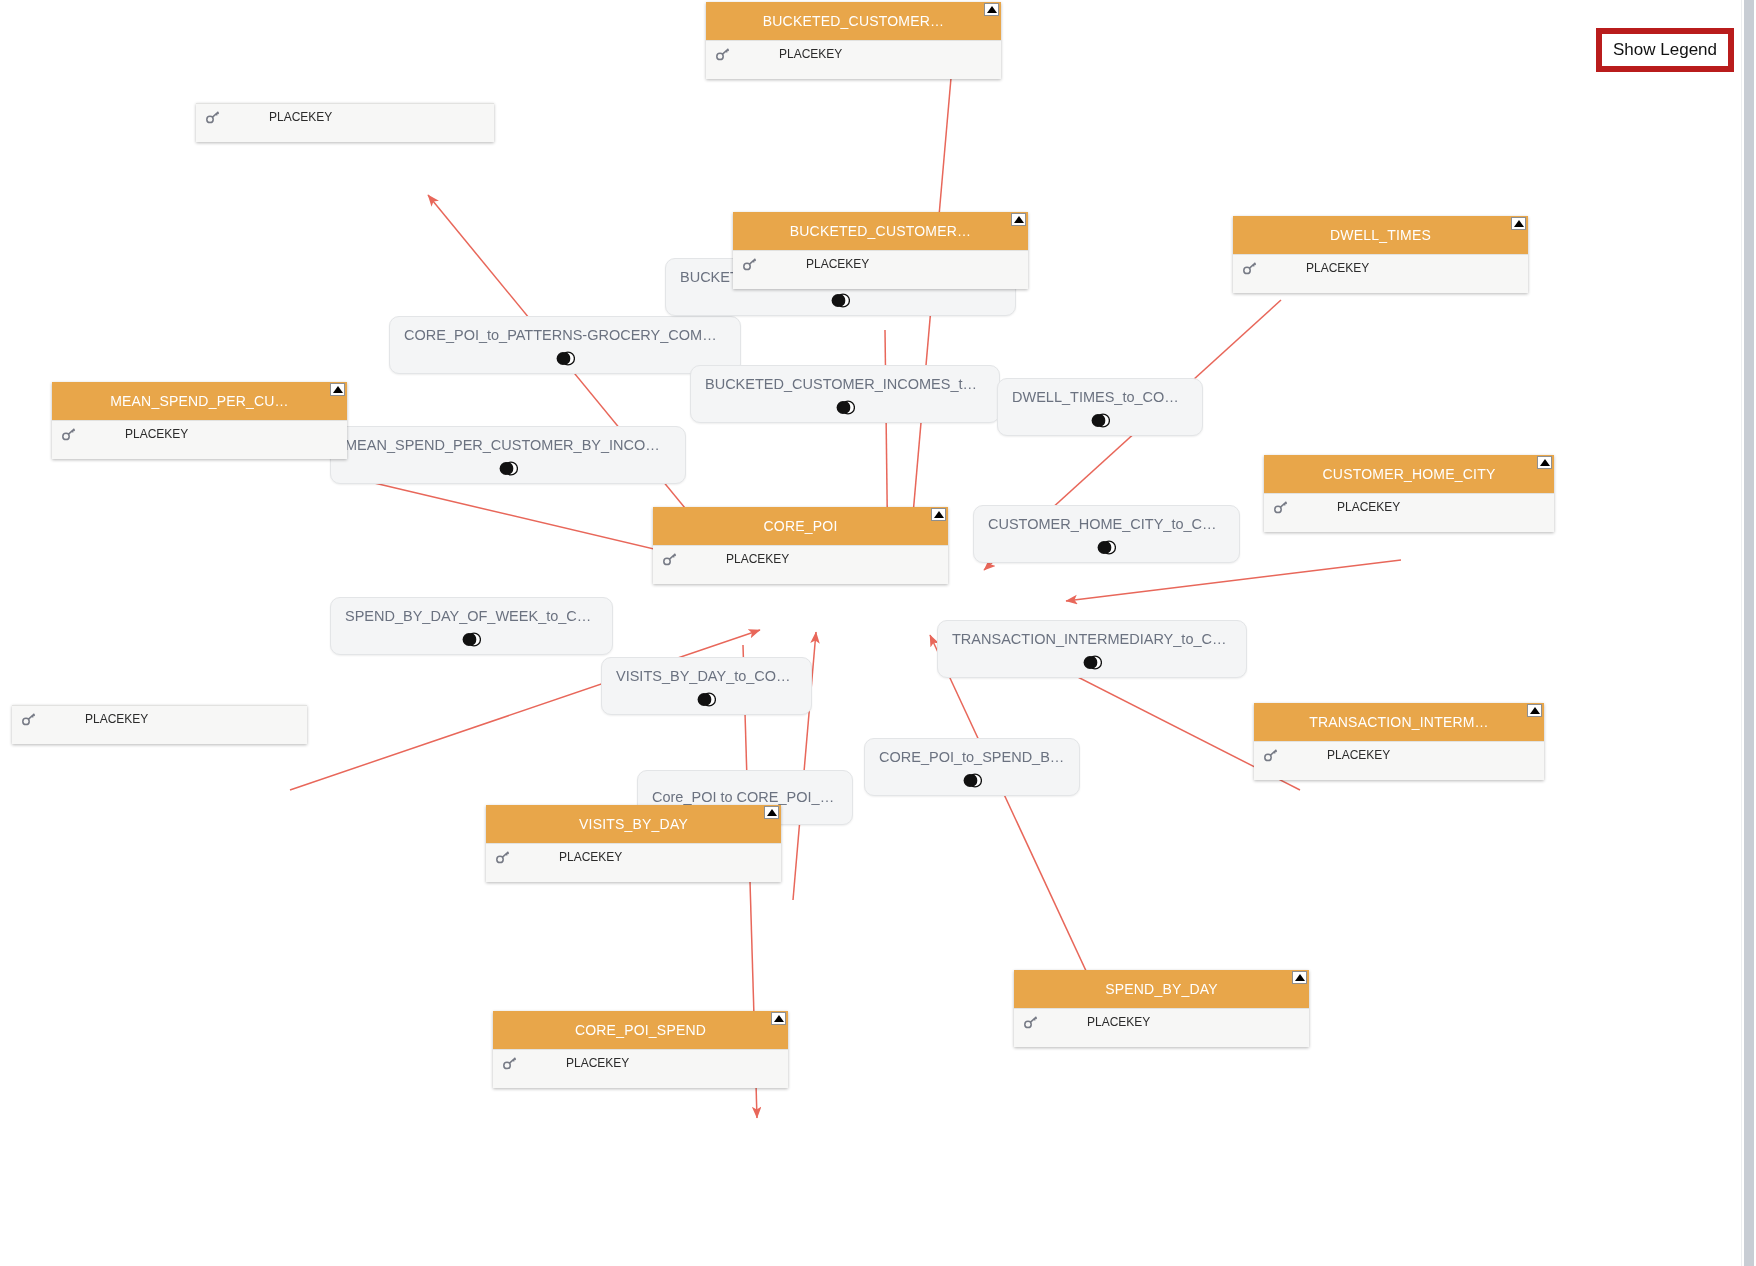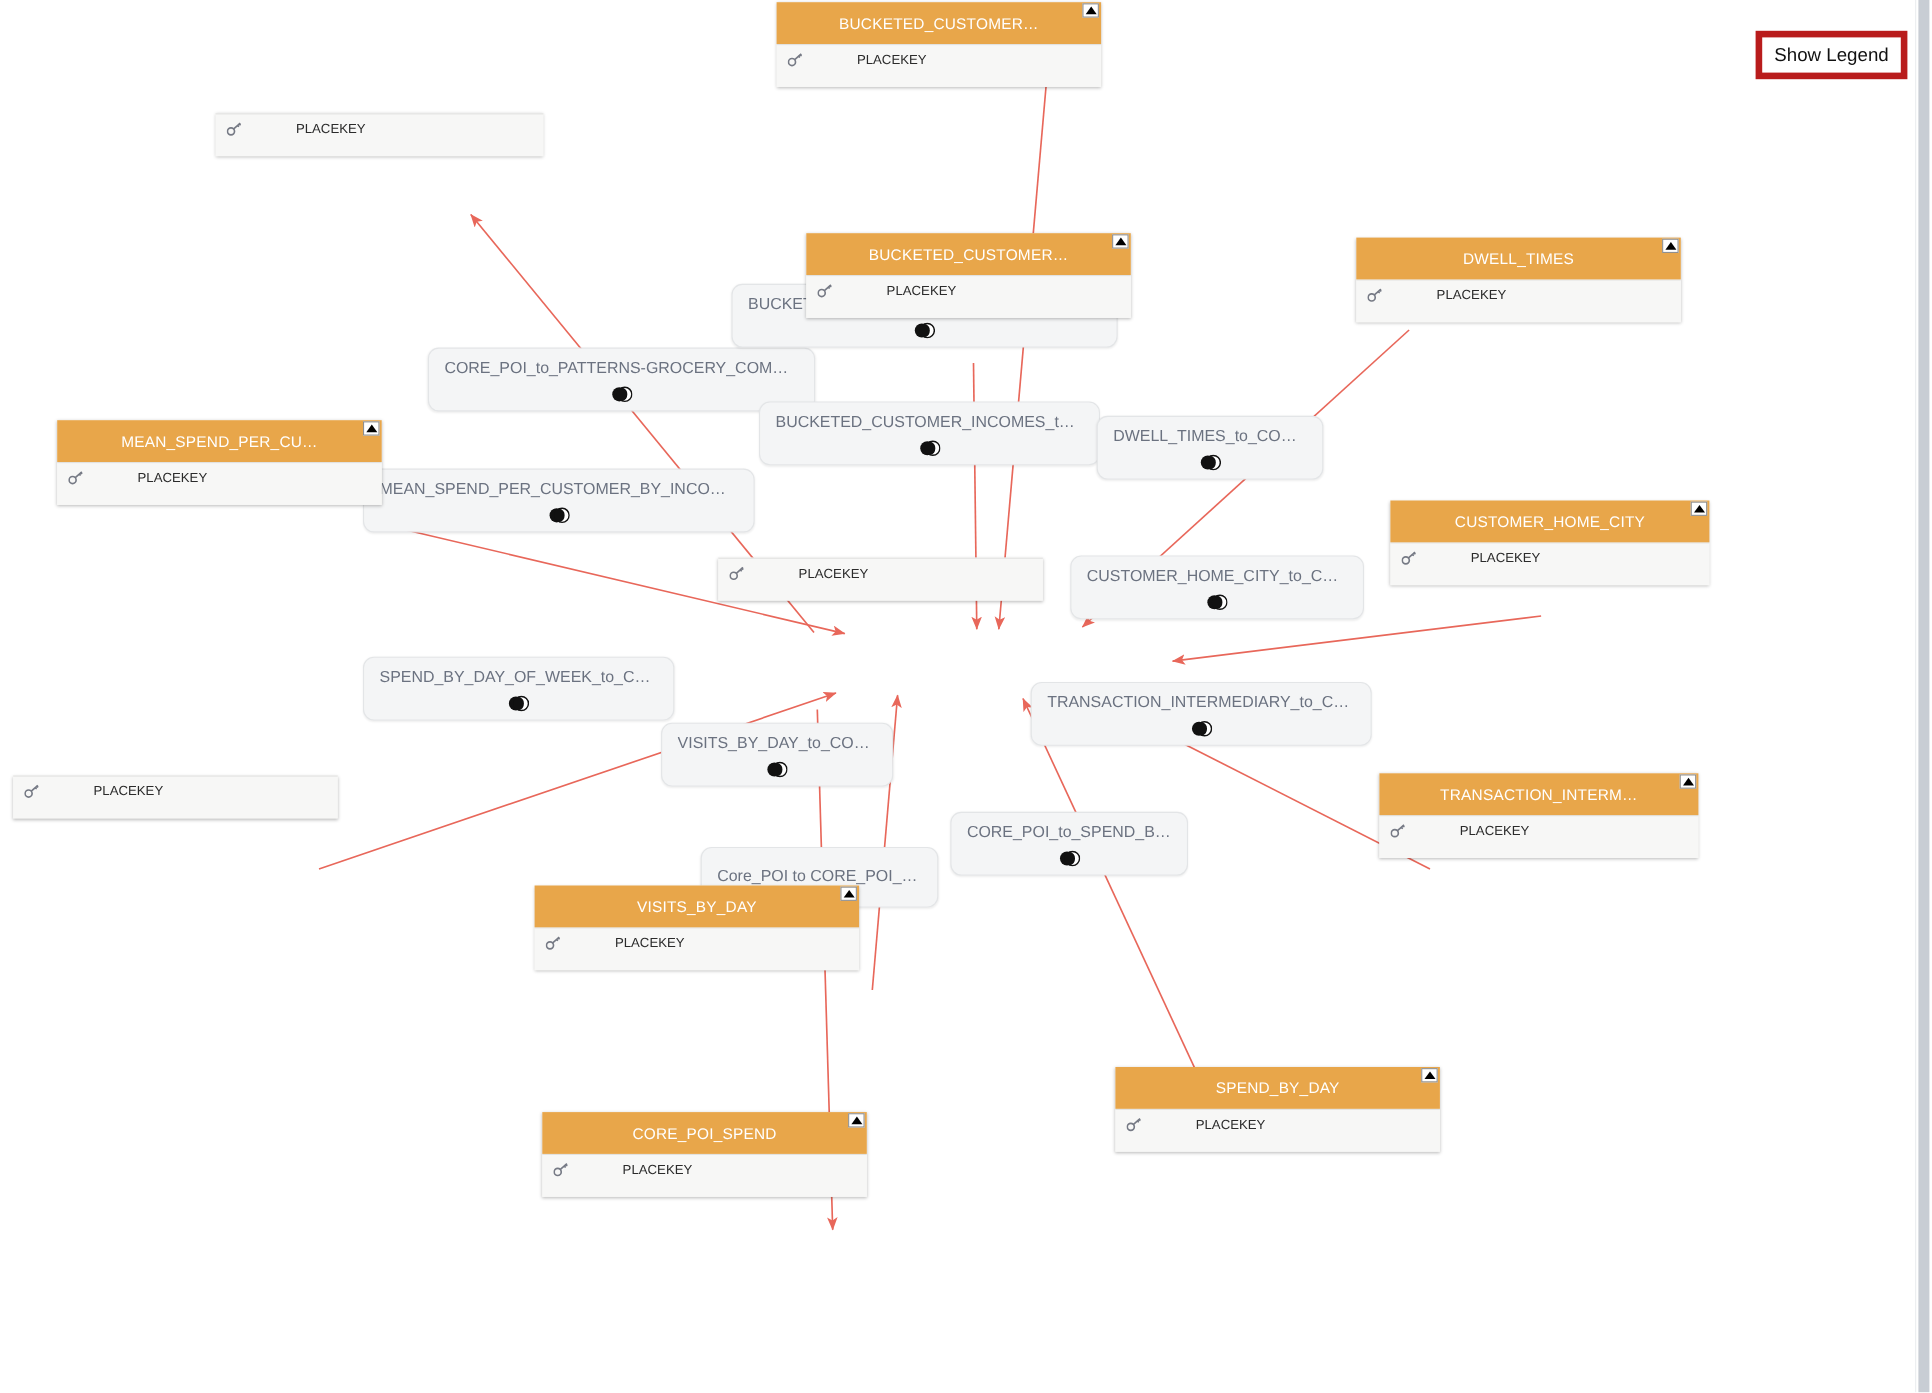--- a/index.html
+++ b/index.html
@@ -402,20 +402,26 @@
               <path d="M9.6 3.2 L11.4 4.1" stroke="#767a85" stroke-width="1.5" fill="none"></path>
               <path d="M11.1 1.8 L12.8 2.7" stroke="#767a85" stroke-width="1.5" fill="none"></path>
             </svg>
         </span>
         <span>PLACEKEY</span>
       </div>
     </div>
   </div>
 
   <div class="node" style="left:653px;top:507px;width:295px;z-index:4;">
+    <div class="node-header">
+      <span>CORE_POI</span>
+      <span class="collapse-btn">
+          <i class="tri"></i>
+        </span>
+    </div>
     <div class="node-body">
       <div class="node-row">
         <span class="key-ico">
           <svg width="15" height="13" viewBox="0 0 15 13">
               <circle cx="4" cy="8.4" r="3.2" fill="none" stroke="#767a85" stroke-width="1.5"></circle>
               <path d="M6.2 6.4 L12.4 0.9" stroke="#767a85" stroke-width="1.5" fill="none"></path>
               <path d="M9.6 3.2 L11.4 4.1" stroke="#767a85" stroke-width="1.5" fill="none"></path>
               <path d="M11.1 1.8 L12.8 2.7" stroke="#767a85" stroke-width="1.5" fill="none"></path>
             </svg>
         </span>

